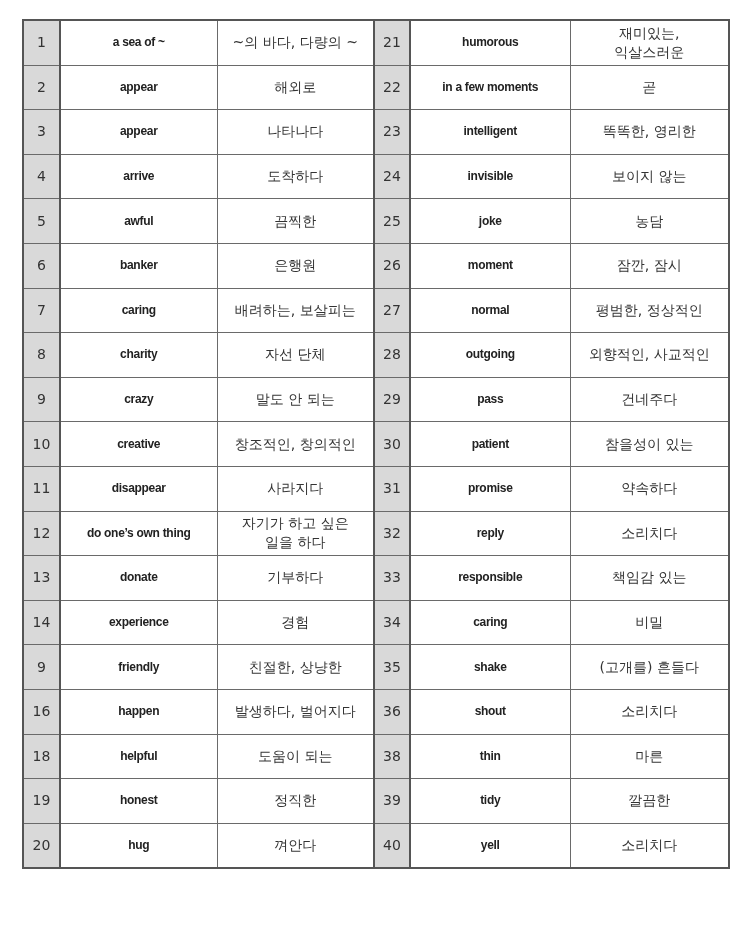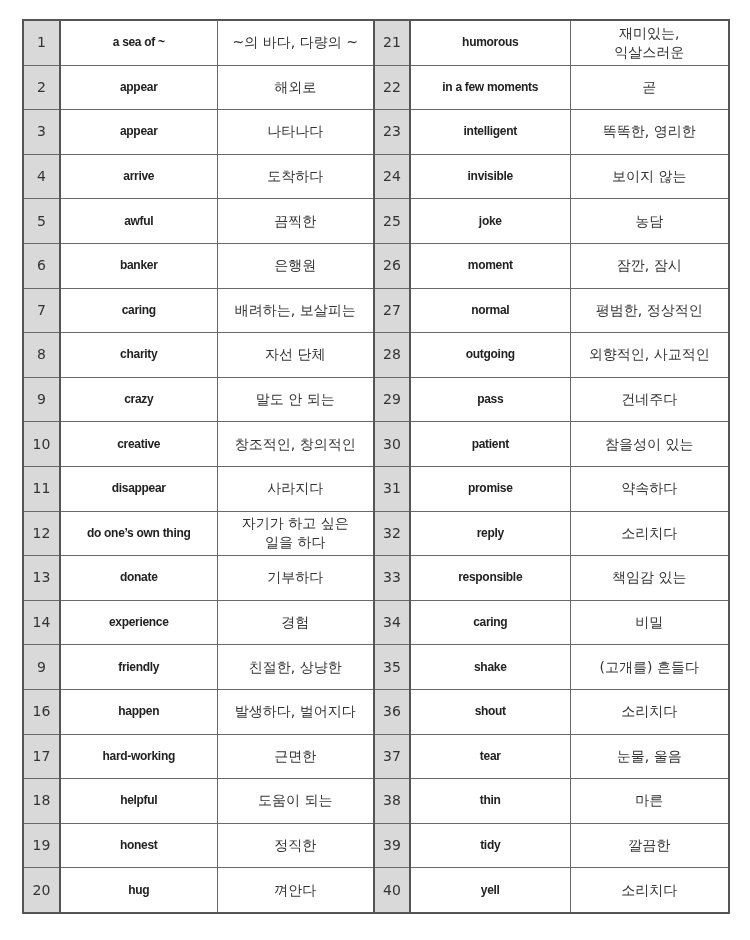--- a/index.html
+++ b/index.html
@@ -209,28 +209,20 @@
       </tr>
       <tr>
         <td class="num left-side"><span class="two-line">16</span></td>
         <td class="en"><span class="two-line">happen</span></td>
         <td class="ko left-ko"><span class="two-line">발생하다, 벌어지다</span></td>
         <td class="num right-side"><span class="two-line">36</span></td>
         <td class="en"><span class="two-line">shout</span></td>
         <td class="ko"><span class="two-line">소리치다</span></td>
       </tr>
       <tr>
-        <td class="num left-side"><span class="two-line">17</span></td>
-        <td class="en"><span class="two-line">hard-working</span></td>
-        <td class="ko left-ko"><span class="two-line">근면한</span></td>
-        <td class="num right-side"><span class="two-line">37</span></td>
-        <td class="en"><span class="two-line">tear</span></td>
-        <td class="ko"><span class="two-line">눈물, 울음</span></td>
-      </tr>
-      <tr>
         <td class="num left-side"><span class="two-line">18</span></td>
         <td class="en"><span class="two-line">helpful</span></td>
         <td class="ko left-ko"><span class="two-line">도움이 되는</span></td>
         <td class="num right-side"><span class="two-line">38</span></td>
         <td class="en"><span class="two-line">thin</span></td>
         <td class="ko"><span class="two-line">마른</span></td>
       </tr>
       <tr>
         <td class="num left-side"><span class="two-line">19</span></td>
         <td class="en"><span class="two-line">honest</span></td>

